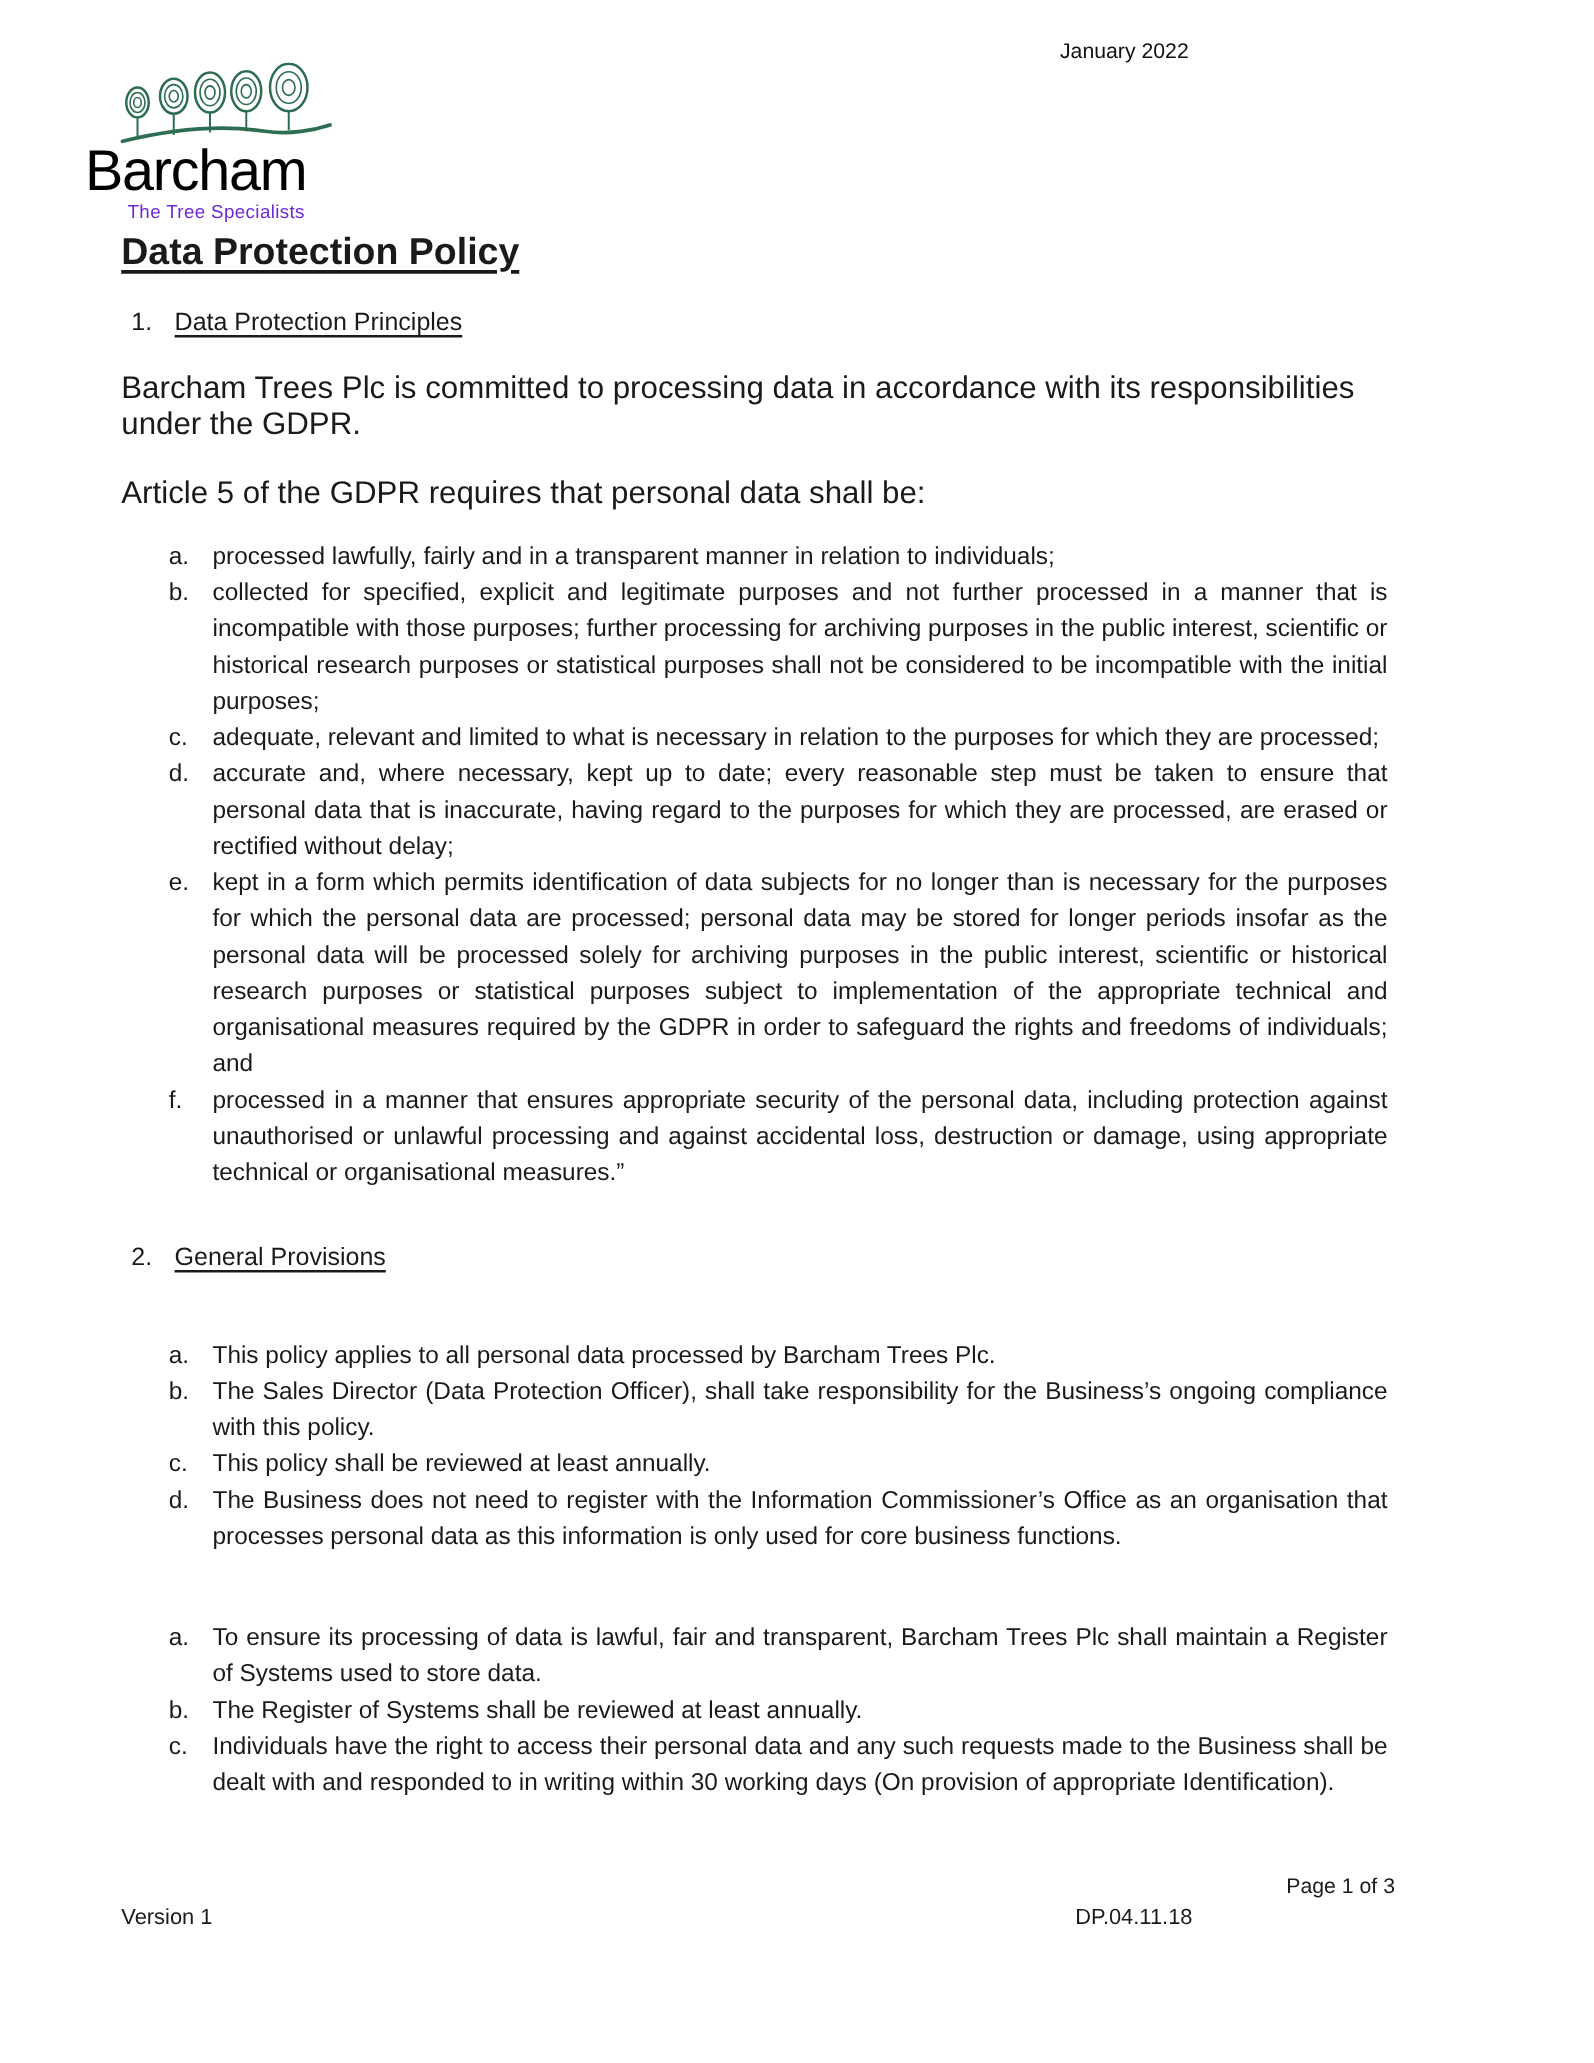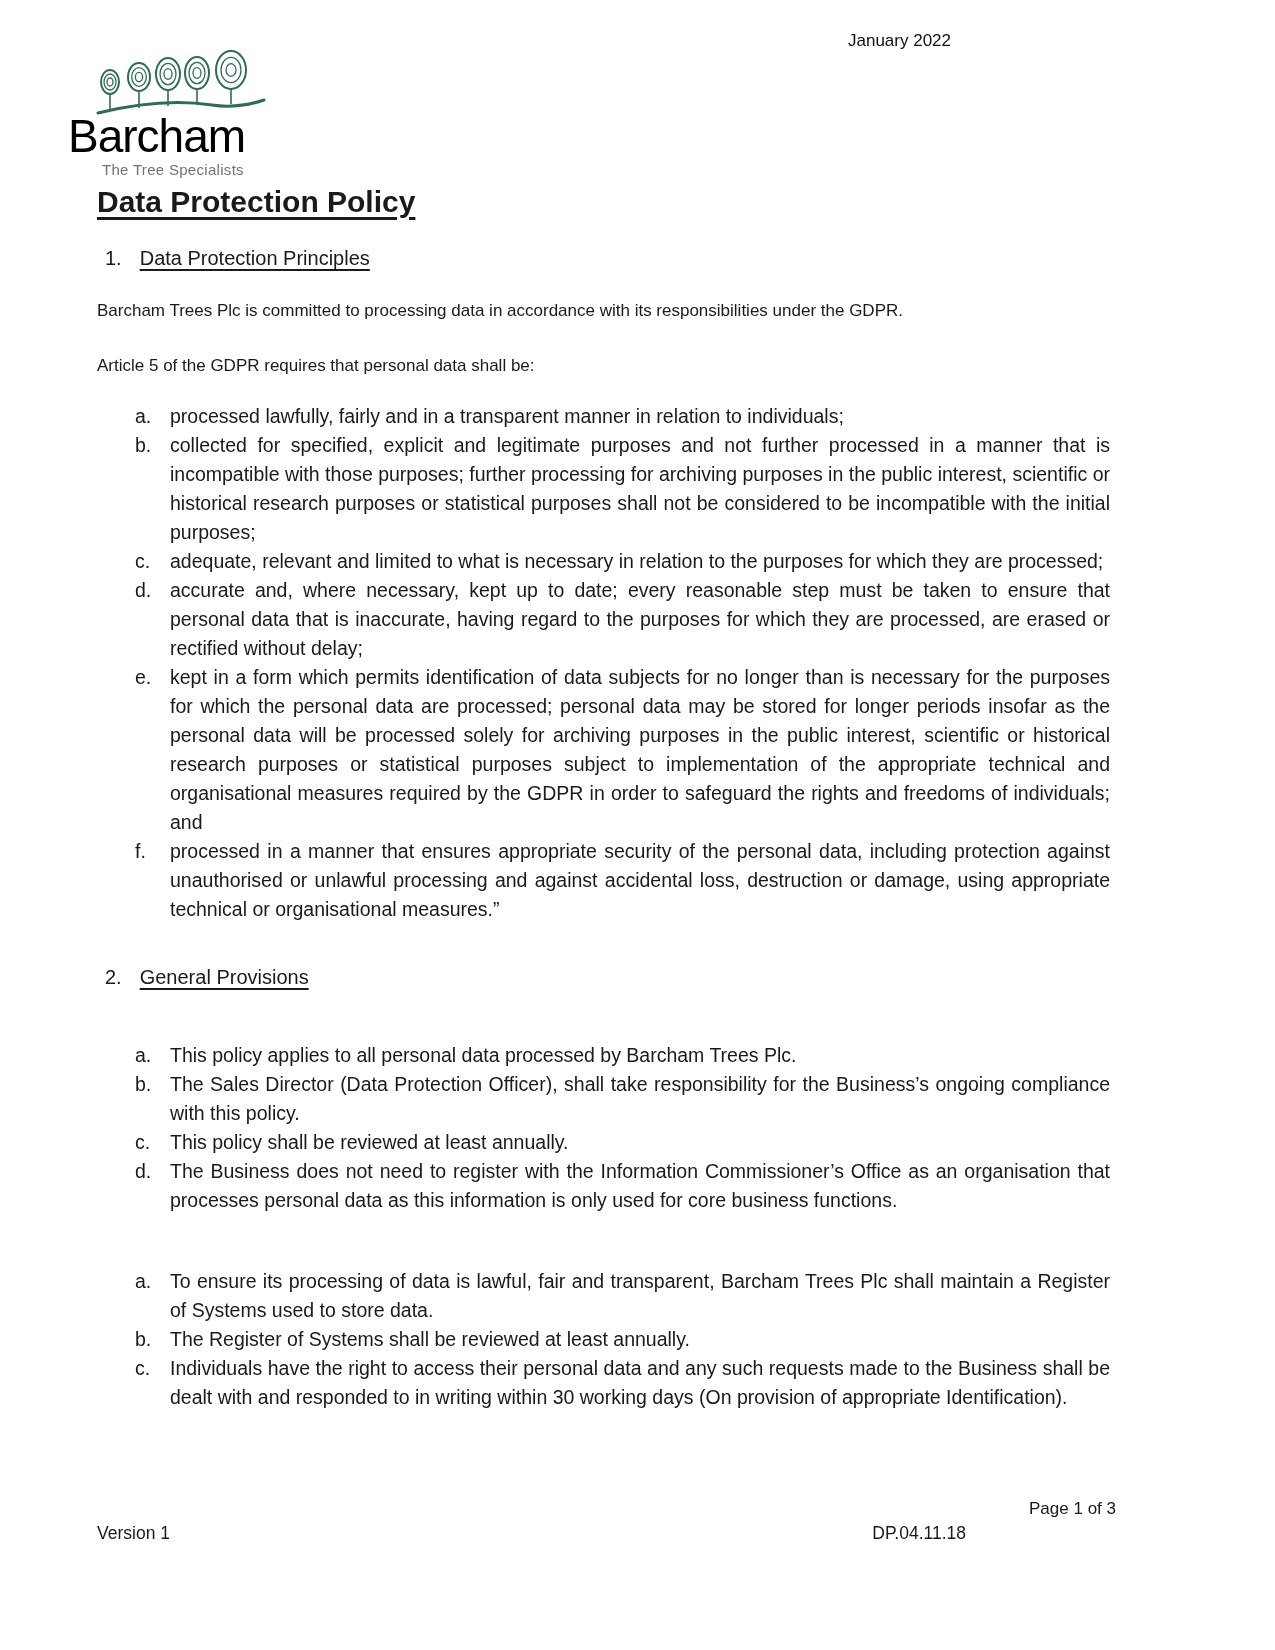--- a/index.html
+++ b/index.html
@@ -36,21 +36,21 @@
   }
   .logo-brand {
     font-size: 46px;
     line-height: 44px;
     color: #000000;
     letter-spacing: -1px;
     margin-top: -8px;
   }
   .logo-tagline {
     font-size: 15px;
-    color: #737373;
+    color: #6d28d9;
     margin-left: 34px;
     margin-top: 3px;
     letter-spacing: 0.3px;
   }
   .content {
     position: absolute;
     top: 185px;
     left: 97px;
     width: 1013px;
   }
@@ -77,21 +77,21 @@
     margin-right: 18px;
   }
   .sec-label {
     text-decoration: underline;
     text-decoration-thickness: 2px;
     text-underline-offset: 4px;
   }
   .para {
     margin: 0;
     margin-top: 26px;
-    font-size: 17px;
+    font-size: 25px;
     line-height: 29px;
   }
   .alpha-list {
     margin-top: 22px;
   }
   .sec-2 .alpha-list, .sec-3 .alpha-list {
     margin-top: 52px;
   }
   .alpha-item {
     position: relative;
@@ -117,21 +117,21 @@
     font-size: 17px;
   }
   .footer-version {
     position: absolute;
     left: 97px;
     bottom: 106px;
     font-size: 17.5px;
   }
   .footer-ref {
     position: absolute;
-    right: 150px;
+    right: 162px;
     bottom: 106px;
     font-size: 17.5px;
   }
   .tree-stroke {
     stroke: #2d6e52;
     fill: none;
   }
 </style>
 </head>
 <body>

